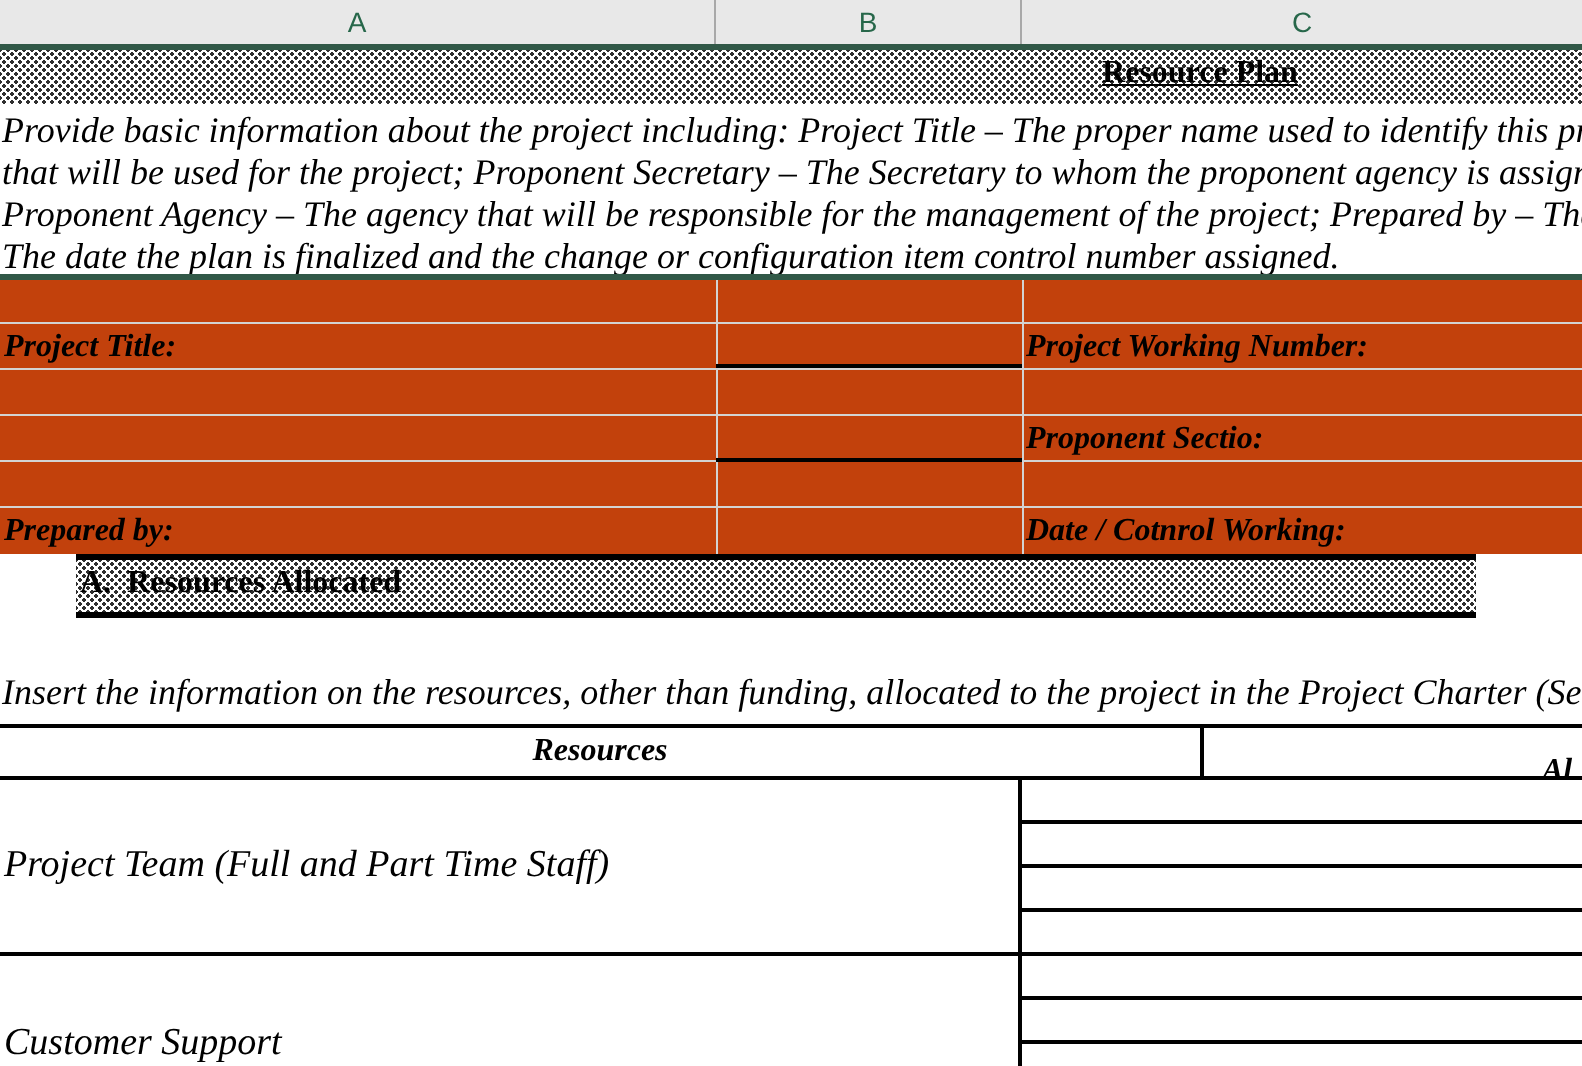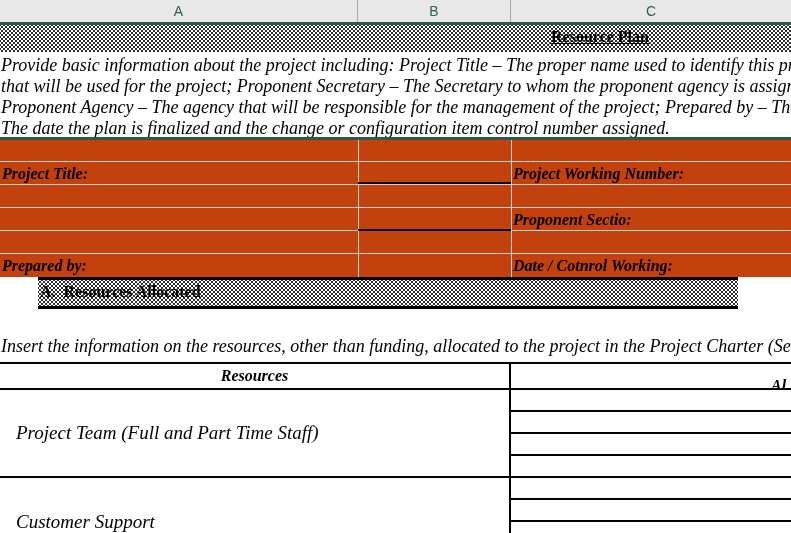--- a/index.html
+++ b/index.html
@@ -70,35 +70,35 @@
     font-style:italic;font-size:18px;white-space:nowrap;padding-left:1px;
   }
   
   .rtable{position:absolute;top:362px;left:0;width:791px;height:171px;}
   .rt-top{position:absolute;top:0;left:0;width:791px;height:2px;background:#000;}
   .rt-head{
     position:absolute;top:2px;left:0;width:791px;height:26px;box-sizing:border-box;
     border-bottom:2px solid #000;
   }
   .rt-head .c1{
-    position:absolute;left:0;top:0;width:511px;height:100%;box-sizing:border-box;
+    position:absolute;left:0;top:0;width:602px;height:100%;box-sizing:border-box;
     border-right:2px solid #000;display:flex;align-items:center;justify-content:center;
     font-weight:bold;font-style:italic;font-size:16px;
   }
   .rt-head .c2{position:absolute;left:513px;top:0;width:278px;height:100%;overflow:hidden;}
   .rt-head .c2 span{
     position:absolute;left:258px;top:2px;font-weight:bold;font-style:italic;font-size:16px;
     white-space:nowrap;
     margin-top:11px;
   }
   .rt-body{position:absolute;top:28px;left:0;width:791px;height:143px;}
   .lcell{
     position:absolute;left:0;width:511px;box-sizing:border-box;
     border-right:2px solid #000;display:flex;align-items:center;
-    font-style:italic;font-size:19px;padding-left:16px;
+    font-style:italic;font-size:19px;padding-left:2px;
   }
   .lcell.first{top:0;height:88px;border-bottom:2px solid #000;}
   .lcell.second{top:88px;height:88px;}
   .subrow{
     position:absolute;left:511px;width:280px;height:22px;box-sizing:border-box;
     border-bottom:2px solid #000;
   }
 </style>
 </head>
 <body>

